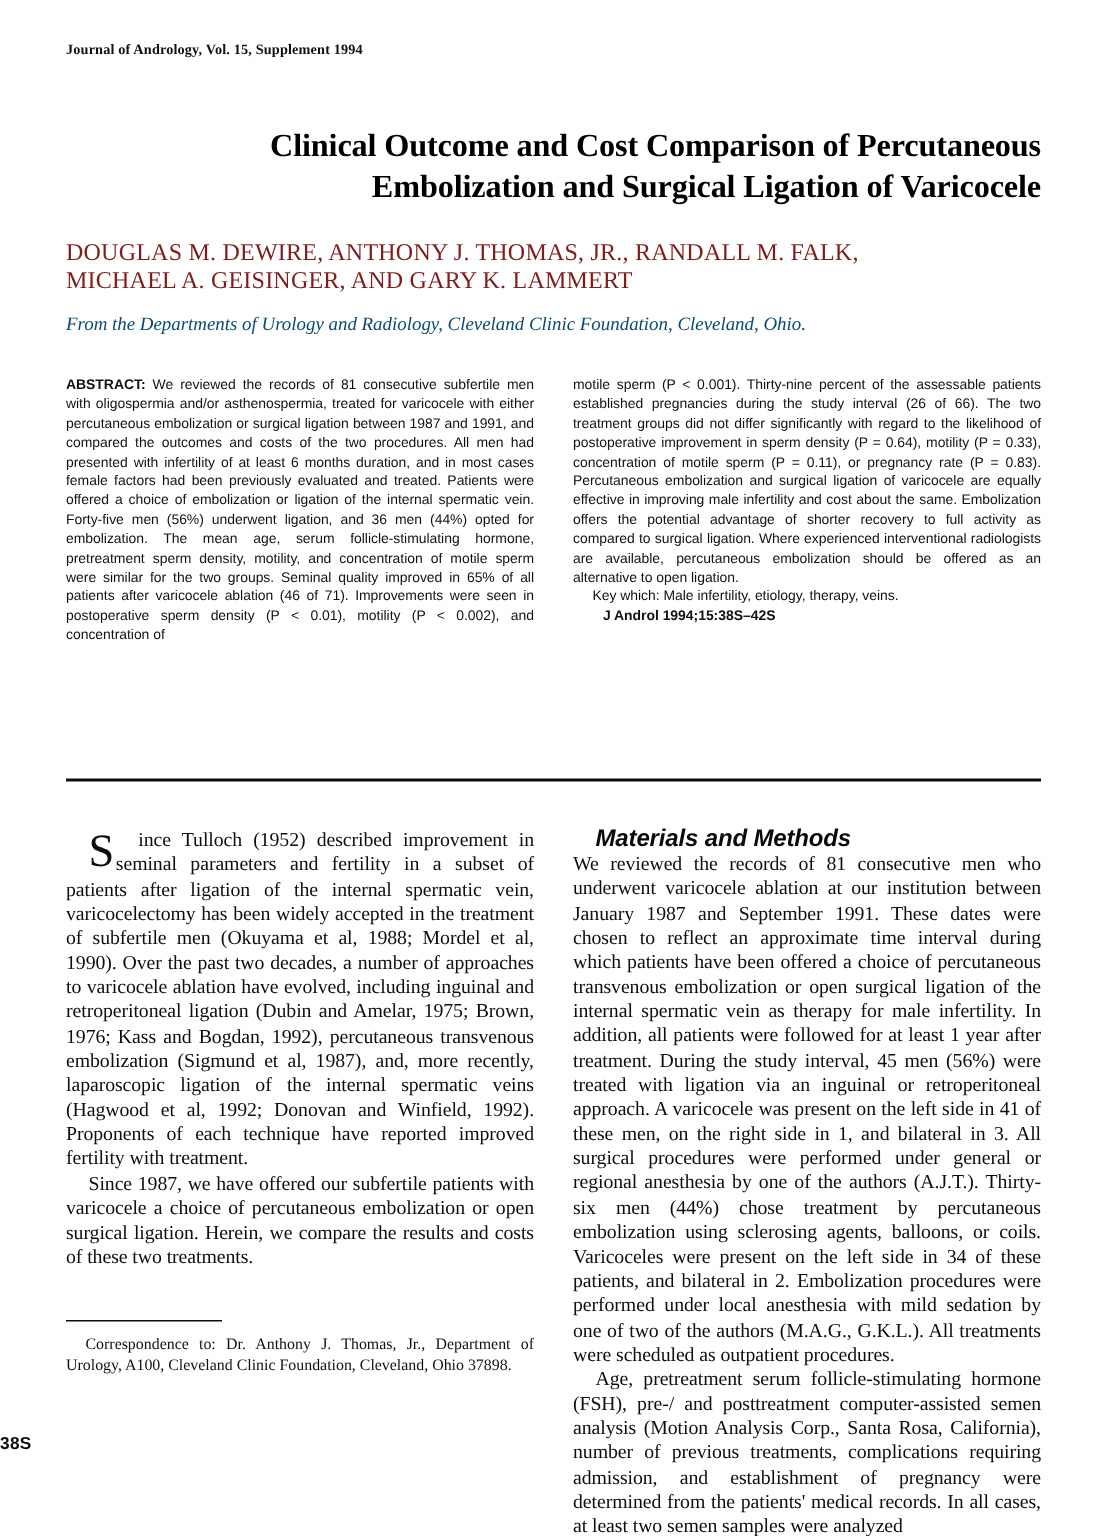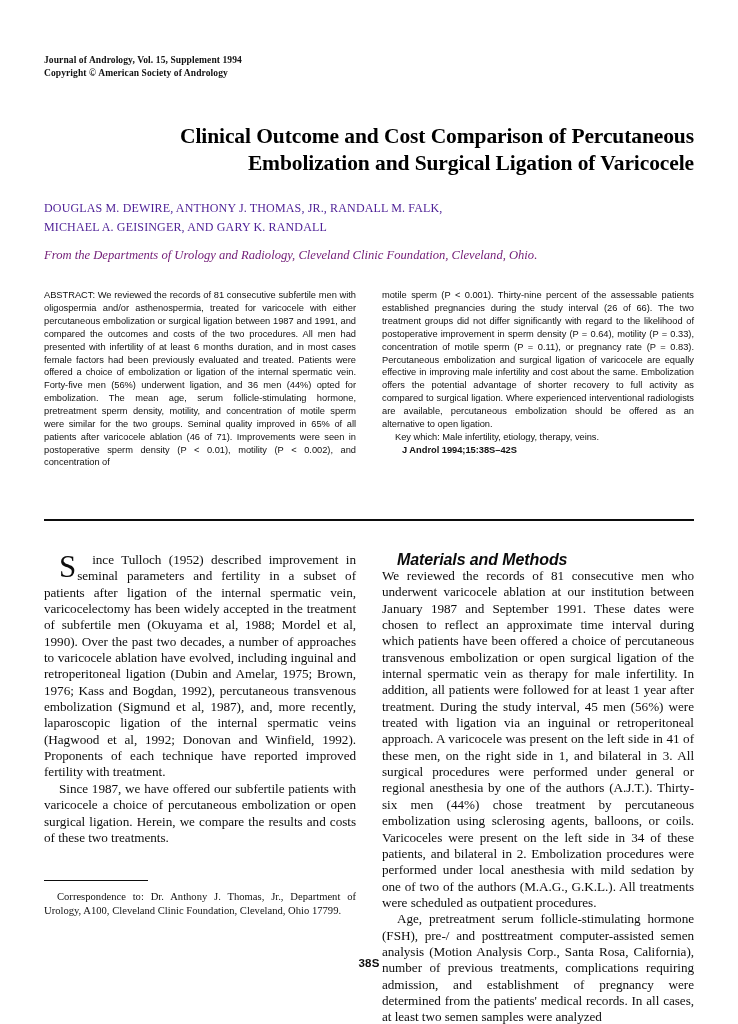--- a/index.html
+++ b/index.html
@@ -14,21 +14,21 @@
     font-family: "Liberation Serif", serif;
     color: #0d0d0d;
     overflow: hidden;
   }
   .page {
     position: absolute;
     left: 0; top: 0;
     width: 738px;
     height: 1024px;
     box-sizing: border-box;
-    padding: 54px 44px 0 44px;
+    padding: 28px 44px 0 44px;
   }
 
   
   .running-head {
     font-family: "Liberation Serif", serif;
     font-size: 9.5px;
     line-height: 13.2px;
     font-weight: bold;
     letter-spacing: .1px;
     color: #111;
@@ -44,53 +44,53 @@
     line-height: 26.5px;
     letter-spacing: -0.1px;
     color: #000;
   }
   .title span { display: block; text-align: right; }
 
   
   .authors {
     margin-top: 23px;
     font-family: "Liberation Serif", serif;
-    font-size: 12px;
+    font-size: 16px;
     line-height: 18.5px;
     letter-spacing: .15px;
-    color: #4c1d95;
+    color: #7f1d1d;
   }
   .authors span { display: block; }
 
   .affiliation {
     margin-top: 11px;
     font-family: "Liberation Serif", serif;
     font-style: italic;
     font-size: 12.6px;
     line-height: 16px;
-    color: #701a75;
+    color: #0c4a6e;
   }
 
   
   .abstract {
     margin-top: 26px;
     display: flex;
     gap: 26px;
   }
   .abstract-col {
     width: 312px;
     font-family: "Liberation Sans", sans-serif;
     font-size: 9.3px;
     line-height: 12.85px;
     text-align: justify;
     color: #101010;
     letter-spacing: -0.02px;
   }
   .abstract-col p { margin: 0; }
-  .abstract-label { font-weight: normal; }
+  .abstract-label { font-weight: bold; }
   .kw {
     margin-top: 2px;
     text-indent: 13px;
   }
   .citation {
     margin-top: 2px;
     text-indent: 20px;
     font-weight: bold;
   }
 
@@ -178,46 +178,45 @@
     margin: 0;
     text-indent: 13px;
   }
 
   
   .folio {
     position: absolute;
     left: 0;
     top: 957px;
     width: 738px;
-    text-align: center;
+    text-align: left;
     font-family: "Liberation Sans", sans-serif;
     font-weight: bold;
     font-size: 11.5px;
     color: #0d0d0d;
     letter-spacing: .2px;
   }
 </style>
 </head>
 <body>
 
 <div class="page">
 
   <div class="running-head">
     <div>Journal of Andrology, Vol. 15, Supplement 1994</div>
-    <div>Copyright © American Society of Andrology</div>
   </div>
 
   <div class="title">
     <span>Clinical Outcome and Cost Comparison of Percutaneous</span>
     <span>Embolization and Surgical Ligation of Varicocele</span>
   </div>
 
   <div class="authors">
     <span>DOUGLAS M. DEWIRE, ANTHONY J. THOMAS, JR., RANDALL M. FALK,</span>
-    <span>MICHAEL A. GEISINGER, AND GARY K. RANDALL</span>
+    <span>MICHAEL A. GEISINGER, AND GARY K. LAMMERT</span>
   </div>
 
   <div class="affiliation">From the Departments of Urology and Radiology, Cleveland Clinic Foundation, Cleveland, Ohio.</div>
 
   <div class="abstract">
     <div class="abstract-col">
       <p><span class="abstract-label">ABSTRACT:</span><span> We reviewed the records of 81 consecutive subfertile men with oligospermia and/or asthenospermia, treated for varicocele with either percutaneous embolization or surgical ligation between 1987 and 1991, and compared the outcomes and costs of the two procedures. All men had presented with infertility of at least 6 months duration, and in most cases female factors had been previously evaluated and treated. Patients were offered a choice of embolization or ligation of the internal spermatic vein. Forty-five men (56%) underwent ligation, and 36 men (44%) opted for embolization. The mean age, serum follicle-stimulating hormone, pretreatment sperm density, motility, and concentration of motile sperm were similar for the two groups. Seminal quality improved in 65% of all patients after varicocele ablation (46 of 71). Improvements were seen in postoperative sperm density (P &lt; 0.01), motility (P &lt; 0.002), and concentration of</span></p>
     </div>
     <div class="abstract-col">
       <p>motile sperm (P &lt; 0.001). Thirty-nine percent of the assessable patients established pregnancies during the study interval (26 of 66). The two treatment groups did not differ significantly with regard to the likelihood of postoperative improvement in sperm density (P = 0.64), motility (P = 0.33), concentration of motile sperm (P = 0.11), or pregnancy rate (P = 0.83). Percutaneous embolization and surgical ligation of varicocele are equally effective in improving male infertility and cost about the same. Embolization offers the potential advantage of shorter recovery to full activity as compared to surgical ligation. Where experienced interventional radiologists are available, percutaneous embolization should be offered as an alternative to open ligation.</p>
@@ -236,19 +235,19 @@
     <div class="col">
       <p class="section-head">Materials and Methods</p>
       <p class="noindent">We reviewed the records of 81 consecutive men who underwent varicocele ablation at our institution between January 1987 and September 1991. These dates were chosen to reflect an approximate time interval during which patients have been offered a choice of percutaneous transvenous embolization or open surgical ligation of the internal spermatic vein as therapy for male infertility. In addition, all patients were followed for at least 1 year after treatment. During the study interval, 45 men (56%) were treated with ligation via an inguinal or retroperitoneal approach. A varicocele was present on the left side in 41 of these men, on the right side in 1, and bilateral in 3. All surgical procedures were performed under general or regional anesthesia by one of the authors (A.J.T.). Thirty-six men (44%) chose treatment by percutaneous embolization using sclerosing agents, balloons, or coils. Varicoceles were present on the left side in 34 of these patients, and bilateral in 2. Embolization procedures were performed under local anesthesia with mild sedation by one of two of the authors (M.A.G., G.K.L.). All treatments were scheduled as outpatient procedures.</p>
       <p>Age, pretreatment serum follicle-stimulating hormone (FSH), pre-/ and posttreatment computer-assisted semen analysis (Motion Analysis Corp., Santa Rosa, California), number of previous treatments, complications requiring admission, and establishment of pregnancy were determined from the patients' medical records. In all cases, at least two semen samples were analyzed</p>
     </div>
   </div>
 
   <div class="footnote-wrap">
     <div class="footnote-rule"></div>
     <div class="footnote">
-      <p>Correspondence to: Dr. Anthony J. Thomas, Jr., Department of Urology, A100, Cleveland Clinic Foundation, Cleveland, Ohio 17799.</p>
+      <p>Correspondence to: Dr. Anthony J. Thomas, Jr., Department of Urology, A100, Cleveland Clinic Foundation, Cleveland, Ohio 37898.</p>
     </div>
   </div>
 
   <div class="folio">38S</div>
 
 </div>
 
 </body></html>

